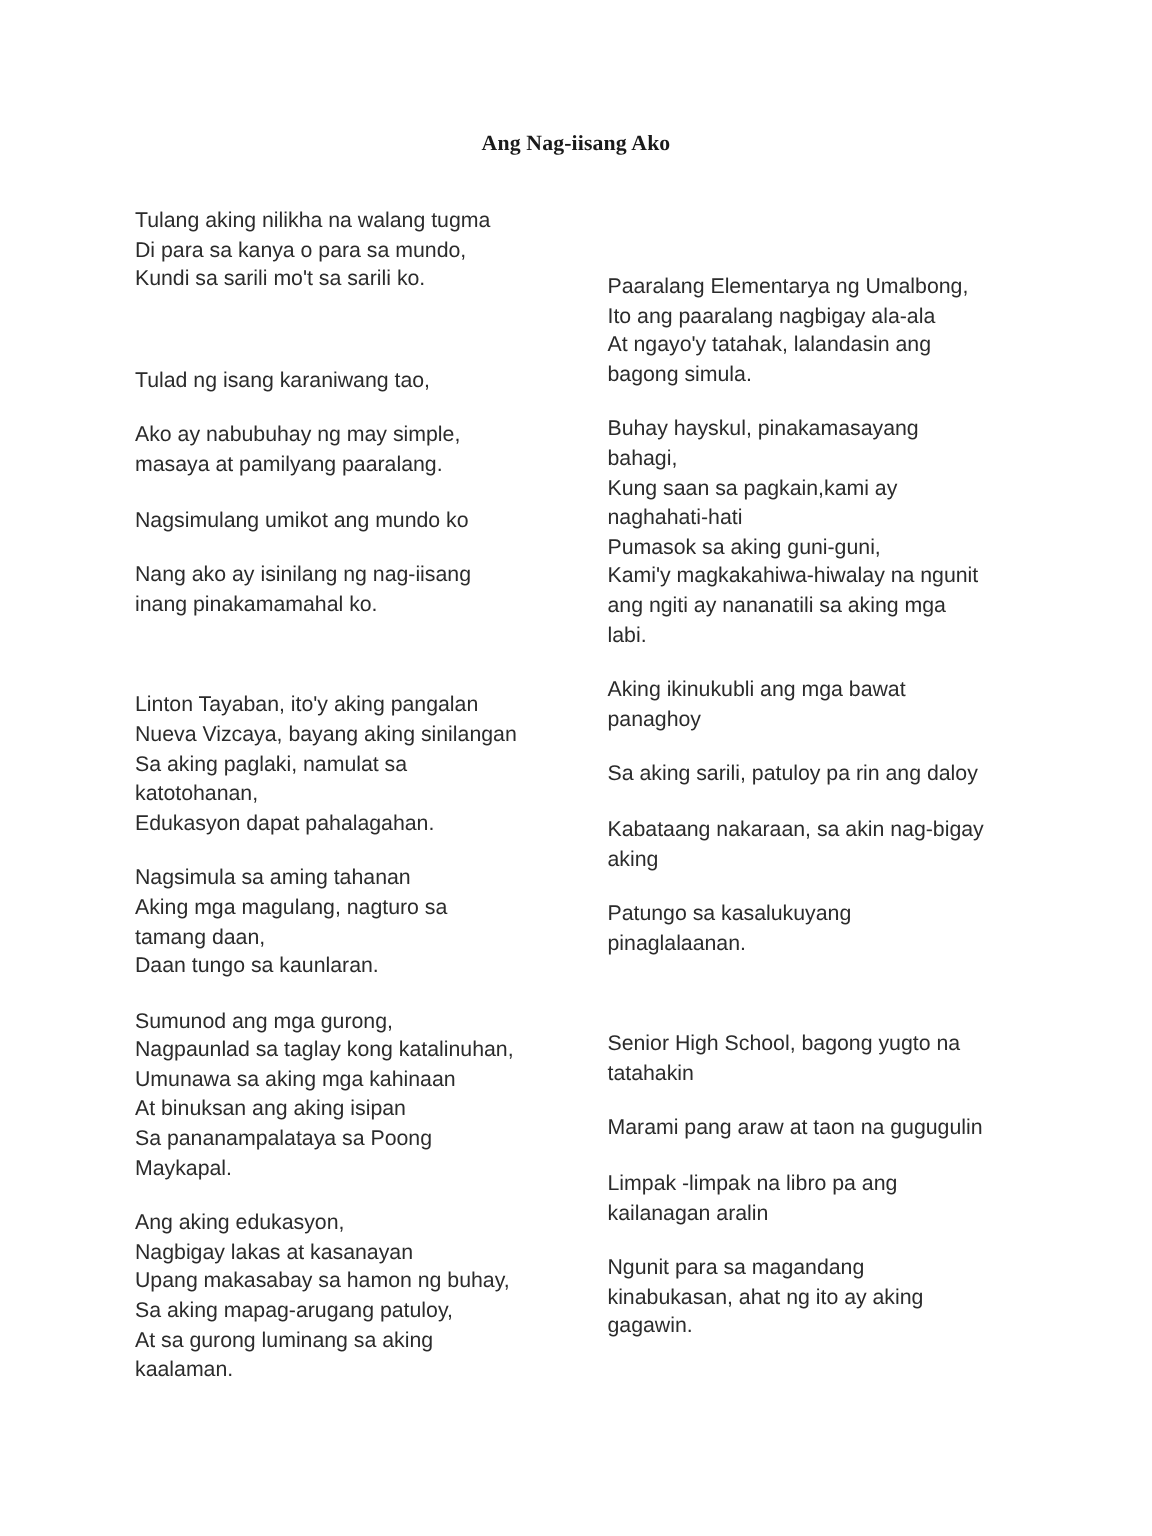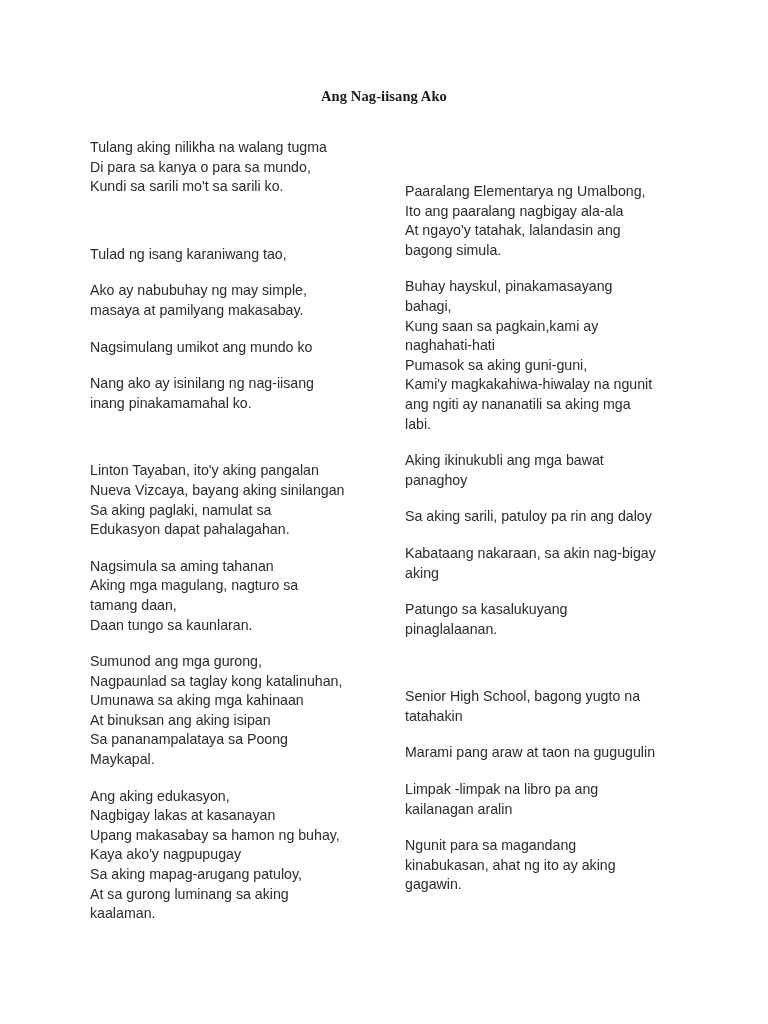--- a/index.html
+++ b/index.html
@@ -79,54 +79,54 @@
         <div class="stanza gap-large">
           <div class="line">Tulang aking nilikha na walang tugma</div>
           <div class="line">Di para sa kanya o para sa mundo,</div>
           <div class="line">Kundi sa sarili mo't sa sarili ko.</div>
         </div>
         <div class="stanza">
           <div class="line">Tulad ng isang karaniwang tao,</div>
         </div>
         <div class="stanza">
           <div class="line">Ako ay nabubuhay ng may simple,</div>
-          <div class="line">masaya at pamilyang makasabay.</div>
+          <div class="line">masaya at pamilyang paaralang.</div>
         </div>
         <div class="stanza">
           <div class="line">Nagsimulang umikot ang mundo ko</div>
         </div>
         <div class="stanza gap-large">
           <div class="line">Nang ako ay isinilang ng nag-iisang</div>
           <div class="line">inang pinakamamahal ko.</div>
         </div>
         <div class="stanza">
           <div class="line">Linton Tayaban, ito'y aking pangalan</div>
           <div class="line">Nueva Vizcaya, bayang aking sinilangan</div>
           <div class="line">Sa aking paglaki, namulat sa</div>
+          <div class="line">katotohanan,</div>
           <div class="line">Edukasyon dapat pahalagahan.</div>
         </div>
         <div class="stanza">
           <div class="line">Nagsimula sa aming tahanan</div>
           <div class="line">Aking mga magulang, nagturo sa</div>
           <div class="line">tamang daan,</div>
           <div class="line">Daan tungo sa kaunlaran.</div>
         </div>
         <div class="stanza">
           <div class="line">Sumunod ang mga gurong,</div>
           <div class="line">Nagpaunlad sa taglay kong katalinuhan,</div>
           <div class="line">Umunawa sa aking mga kahinaan</div>
           <div class="line">At binuksan ang aking isipan</div>
           <div class="line">Sa pananampalataya sa Poong</div>
           <div class="line">Maykapal.</div>
         </div>
         <div class="stanza">
           <div class="line">Ang aking edukasyon,</div>
           <div class="line">Nagbigay lakas at kasanayan</div>
           <div class="line">Upang makasabay sa hamon ng buhay,</div>
-          <div class="line">Kaya ako'y nagpupugay</div>
           <div class="line">Sa aking mapag-arugang patuloy,</div>
           <div class="line">At sa gurong luminang sa aking</div>
           <div class="line">kaalaman.</div>
         </div>
       </div>
 
     <div class="col col-right" id="right-column">
         <div class="stanza">
           <div class="line">Paaralang Elementarya ng Umalbong,</div>
           <div class="line">Ito ang paaralang nagbigay ala-ala</div>

